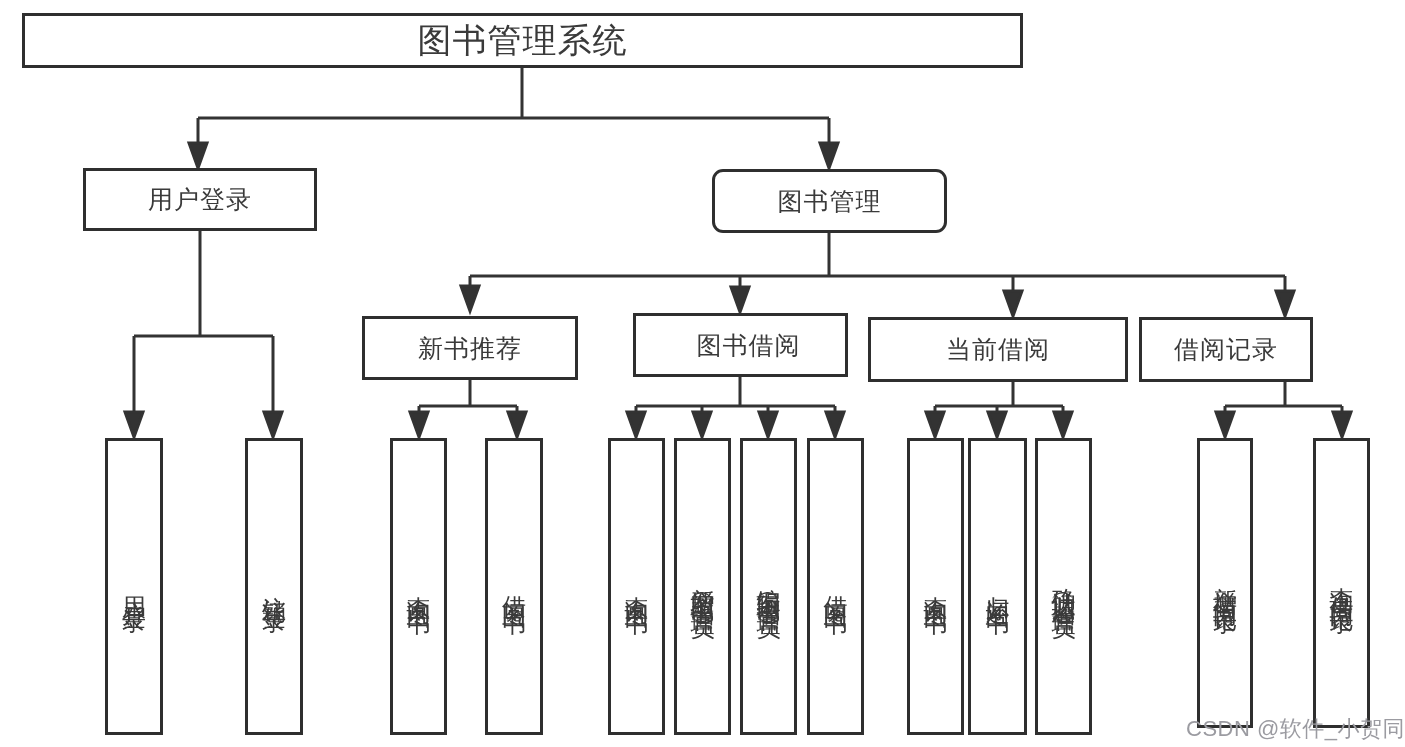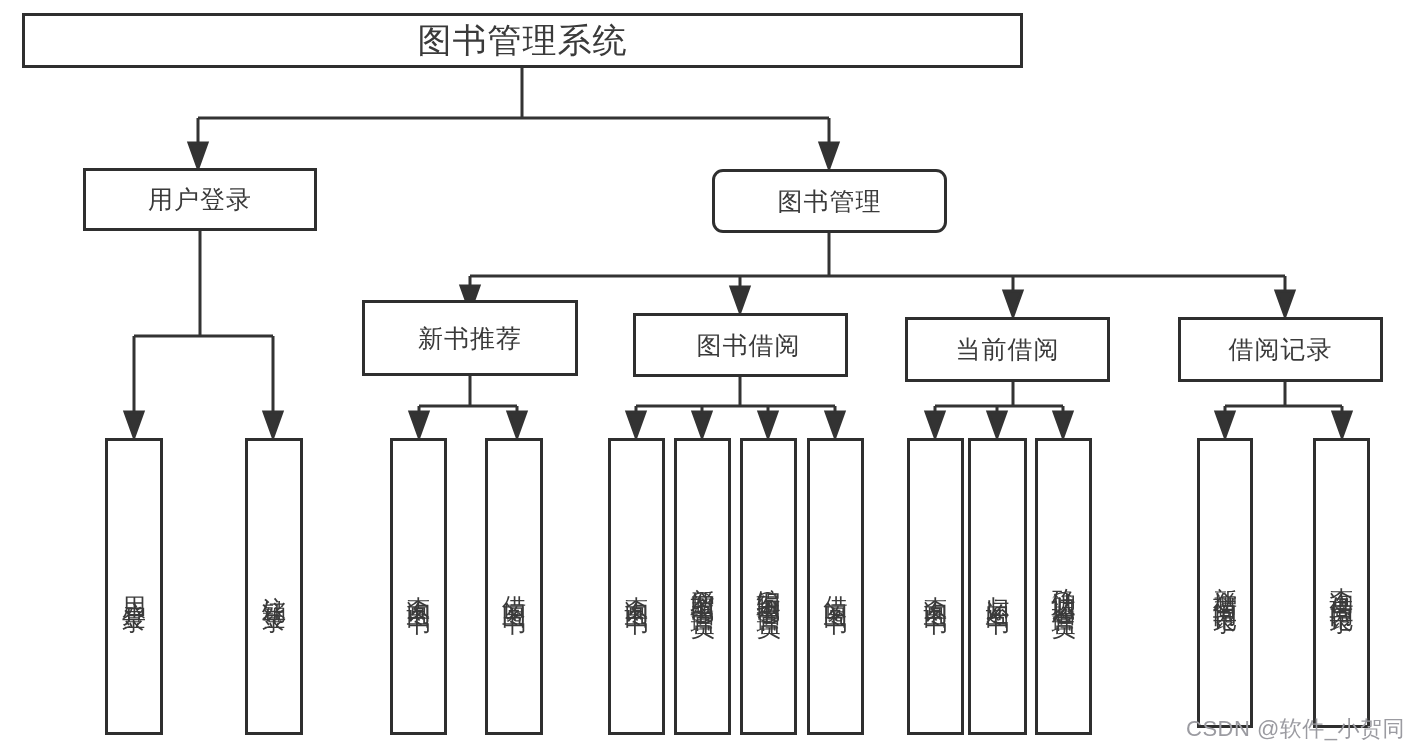--- a/index.html
+++ b/index.html
@@ -116,24 +116,24 @@
         <polygon points="1342,437 1333,412 1351,412"></polygon>
       </g>
     </g>
   </svg>
 
   <div class="node node-h node-root" style="left:22px; top:13px; width:1001px; height:55px;">图书管理系统</div>
 
   <div class="node node-h" style="left:83px; top:168px; width:234px; height:63px;">用户登录</div>
   <div class="node node-h" style="left:712px; top:169px; width:235px; height:64px;border-radius:11px;">图书管理</div>
 
-  <div class="node node-h" style="left:362px; top:300px; width:216px; height:76px;">新书推荐</div>
+  <div class="node node-h" style="left:362px; top:316px; width:216px; height:64px;">新书推荐</div>
   <div class="node node-h" style="left:633px; top:313px; width:215px; height:64px;padding-left:16px;">图书借阅</div>
-  <div class="node node-h" style="left:905px; top:317px; width:205px; height:65px;">当前借阅</div>
-  <div class="node node-h" style="left:1178px; top:317px; width:205px; height:65px;">借阅记录</div>
+  <div class="node node-h" style="left:868px; top:317px; width:260px; height:65px;">当前借阅</div>
+  <div class="node node-h" style="left:1139px; top:317px; width:174px; height:65px;">借阅记录</div>
 
   <div class="node node-v" style="left:105px; top:438px; width:58px; height:297px;">用户登录</div>
   <div class="node node-v" style="left:245px; top:438px; width:58px; height:297px;">注销登录</div>
 
   <div class="node node-v" style="left:390px; top:438px; width:57px; height:297px;">查询图书</div>
   <div class="node node-v" style="left:485px; top:438px; width:58px; height:297px;">借阅图书</div>
 
   <div class="node node-v" style="left:608px; top:438px; width:57px; height:297px;">查询图书</div>
   <div class="node node-v tight" style="left:674px; top:438px; width:57px; height:297px;">新增图书（管理员）</div>
   <div class="node node-v tight" style="left:740px; top:438px; width:57px; height:297px;">编辑图书（管理员）</div>

